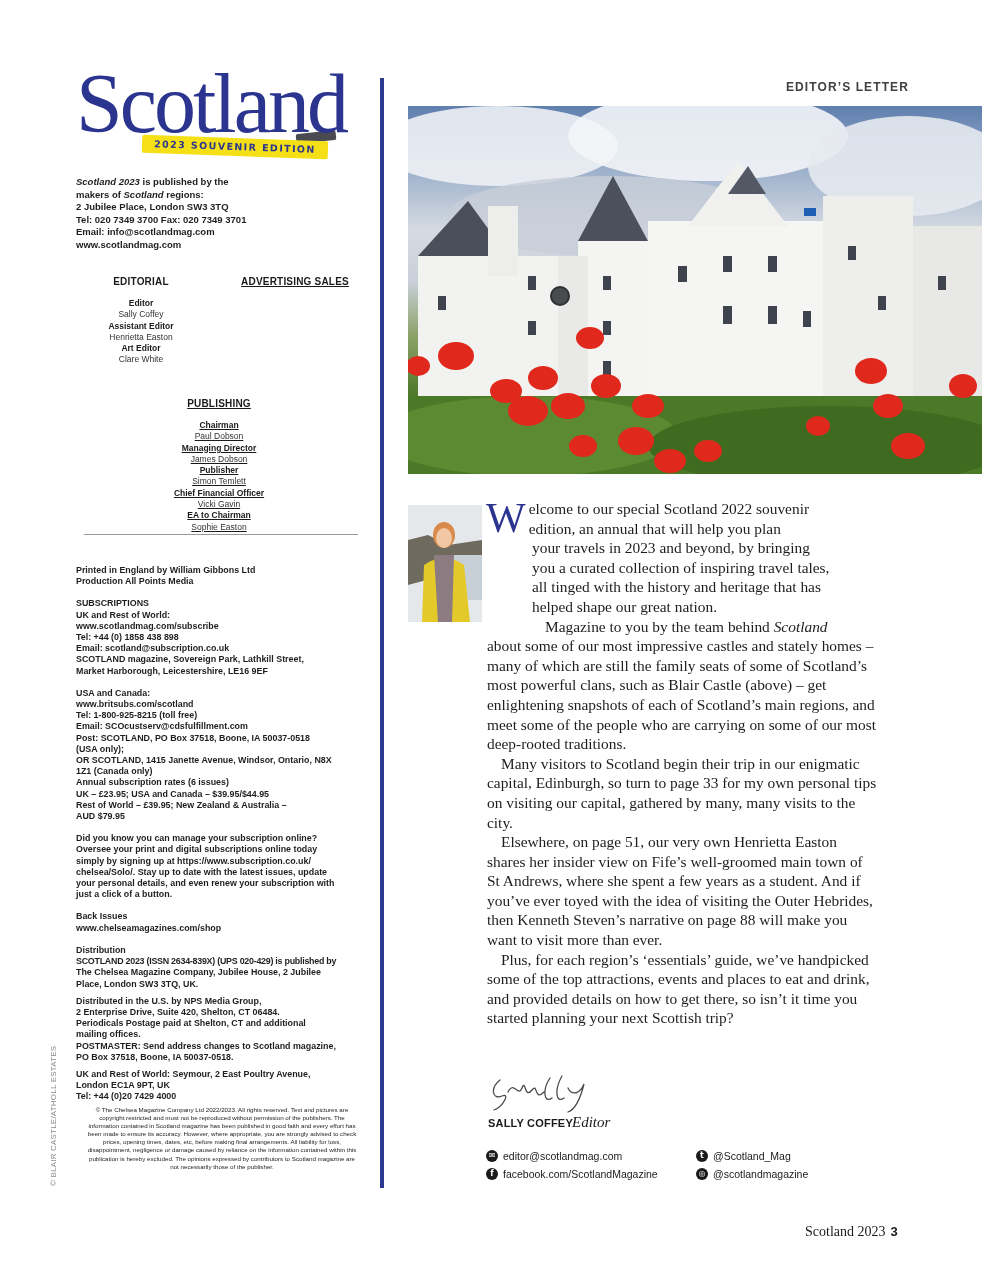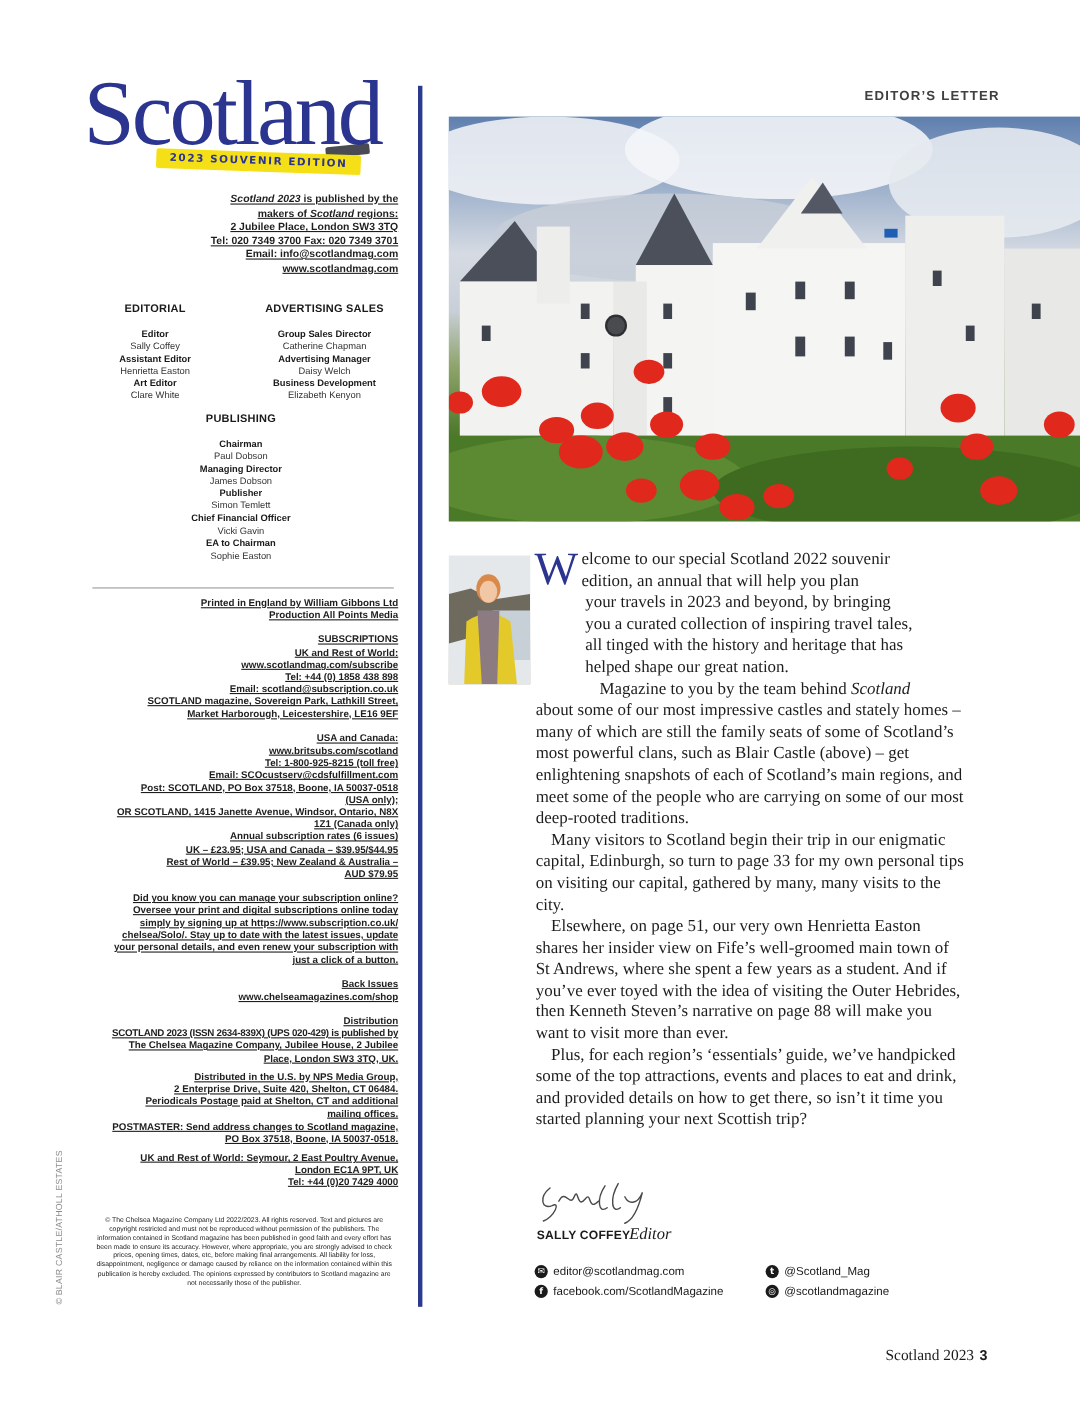--- a/index.html
+++ b/index.html
@@ -7,42 +7,42 @@
   .abs { position: absolute; }
   .sans { font-family: "Liberation Sans", "DejaVu Sans", sans-serif; }
 
   
   #logo { left: 76px; top: 70px; width: 290px; height: 100px; }
   #logo .word { position: absolute; left: 0; top: -8px; font-family: "Liberation Serif", "DejaVu Serif", serif; font-size: 84px; letter-spacing: -3px; color: #2b3590; line-height: 1; }
   #logo .ribbon { position: absolute; left: 66px; top: 68px; width: 186px; height: 18px; background: #f5e017; transform: rotate(2deg); border-radius: 2px; }
   #logo .ribbon span { display: block; text-align: center; font-family: "DejaVu Sans", sans-serif; font-weight: bold; font-size: 9.5px; letter-spacing: 1.4px; line-height: 18px; color: #2b3590; }
   #logo .ribbon-tail { position: absolute; left: 220px; top: 62px; width: 40px; height: 10px; background: #4a4a52; transform: rotate(-6deg); border-radius: 2px; z-index: -1; }
 
-  .col { left: 76px; width: 286px; text-align: right; text-decoration: underline; }
+  .col { left: 76px; width: 286px; text-align: left; }
   .pub-info { top: 176px; font-size: 9.5px; line-height: 12.5px; font-weight: bold; color: #1e1e1e; }
   .pub-info i { font-style: italic; }
 
   .staff-h { font-size: 10px; font-weight: bold; letter-spacing: 0.2px; color: #1a1a1a; }
   .role { font-size: 8.5px; font-weight: bold; line-height: 11.3px; color: #1a1a1a; }
   .person { font-size: 8.5px; line-height: 11.3px; color: #333; }
 
   #editorial { left: 76px; top: 276px; width: 130px; text-align: center; }
-  #advertising { left: 222px; top: 276px; width: 146px; text-align: center; }
-  #publishing { left: 76px; top: 376px; width: 286px; text-align: center; }
+  #advertising { left: 222px; top: 276px; width: 146px; text-align: center; text-decoration: underline; }
+  #publishing { left: 76px; top: 398px; width: 286px; text-align: center; text-decoration: underline; }
   .staff-list { margin-top: 11px; }
 
   .rule { left: 84px; top: 534px; width: 274px; height: 1px; background: #9a9a9a; }
 
   .fine { font-size: 8.9px; line-height: 11.2px; font-weight: bold; color: #1e1e1e; }
   .fine p { margin: 0; }
   .fine .gap { height: 11px; }
   .fine .gap-s { height: 6px; }
   .fine .head { font-weight: bold; }
 
-  #printed { top: 543px; }
+  #printed { top: 565px; }
   #copyright { top: 1106px; left: 84px; width: 276px; font-size: 6.2px; line-height: 8.1px; text-align: center; color: #222; }
 
   #credit { left: 49px; top: 1186px; transform-origin: 0 0; transform: rotate(-90deg); font-size: 8px; color: #8a8a8a; white-space: nowrap; letter-spacing: 0.2px; }
 
   
   #divider { left: 380px; top: 78px; width: 4px; height: 1110px; background: #2b3a8f; }
 
   
   #section-label { left: 786px; top: 80px; font-size: 12px; font-weight: bold; letter-spacing: 1.1px; color: #404040; }
 
@@ -98,28 +98,20 @@
     <div class="person">Sally Coffey</div>
     <div class="role">Assistant Editor</div>
     <div class="person">Henrietta Easton</div>
     <div class="role">Art Editor</div>
     <div class="person">Clare White</div>
   </div>
 </div>
 
 <div id="advertising" class="abs sans">
   <div class="staff-h">ADVERTISING SALES</div>
-  <div class="staff-list">
-    <div class="role">Group Sales Director</div>
-    <div class="person">Catherine Chapman</div>
-    <div class="role">Advertising Manager</div>
-    <div class="person">Daisy Welch</div>
-    <div class="role">Business Development</div>
-    <div class="person">Elizabeth Kenyon</div>
-  </div>
 </div>
 
 <div id="publishing" class="abs sans">
   <div class="staff-h">PUBLISHING</div>
   <div class="staff-list">
     <div class="role">Chairman</div>
     <div class="person">Paul Dobson</div>
     <div class="role">Managing Director</div>
     <div class="person">James Dobson</div>
     <div class="role">Publisher</div>

